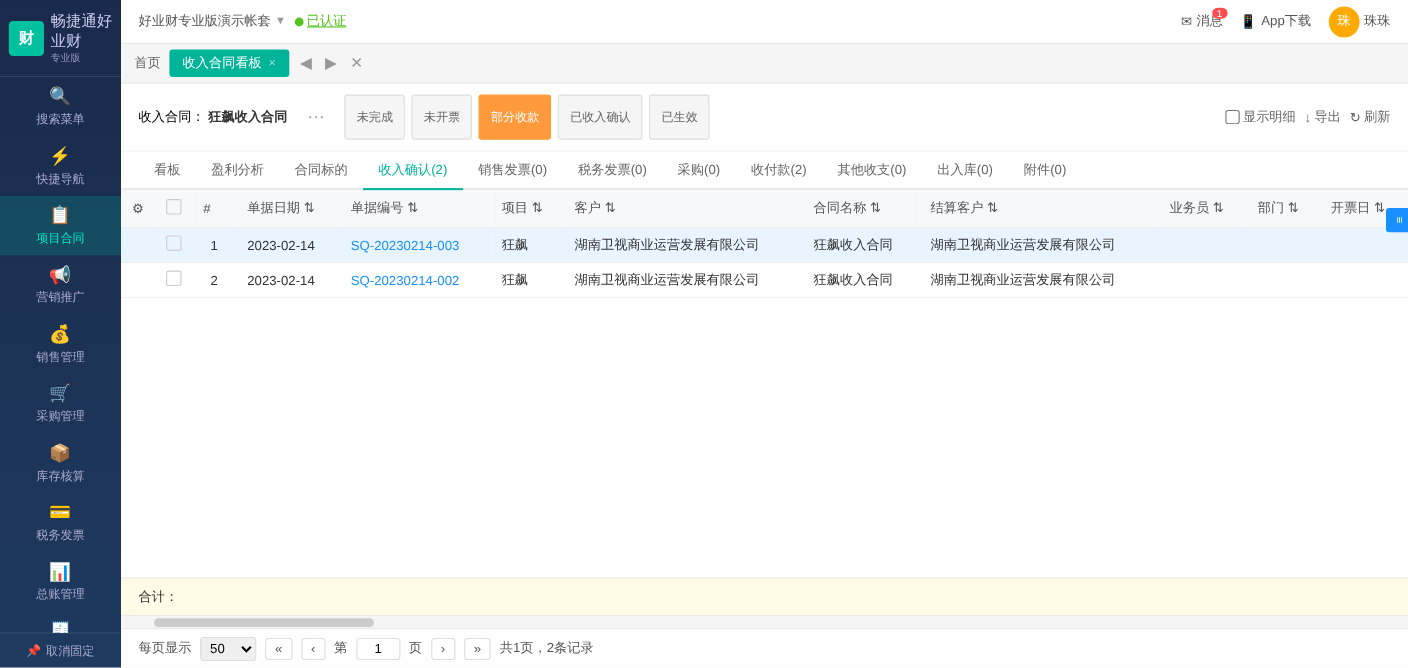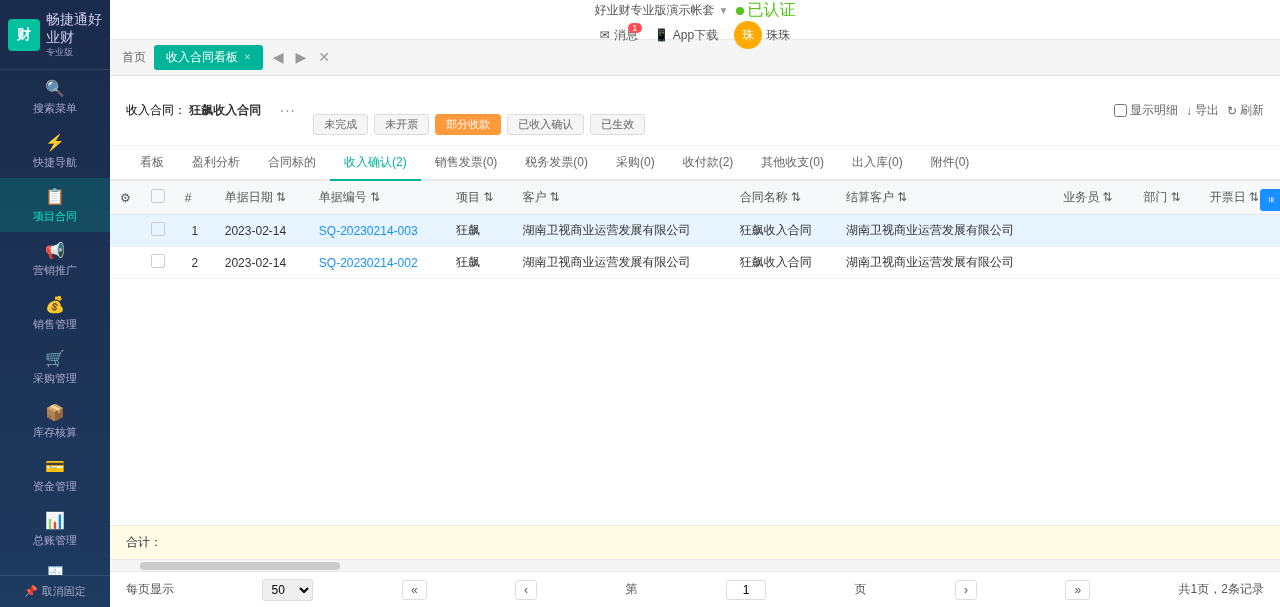--- a/index.html
+++ b/index.html
@@ -15,26 +15,26 @@
     .sidebar-nav::-webkit-scrollbar { width: 0; }
     .sidebar-item { display: flex; flex-direction: column; align-items: center; padding: 8px 4px; cursor: pointer; color: #aac; font-size: 11px; gap: 3px; transition: background 0.2s; }
     .sidebar-item.active { background: rgba(0,192,160,0.2); color: #00e8c8; }
     .sidebar-item-icon { width: 20px; height: 20px; display: flex; align-items: center; justify-content: center; font-size: 16px; }
     .sidebar-bottom { padding: 8px 4px; border-top: 1px solid rgba(255,255,255,0.1); display: flex; align-items: center; justify-content: center; gap: 4px; color: #aac; font-size: 11px; cursor: pointer; }
 
     
     .main { flex: 1; display: flex; flex-direction: column; overflow: hidden; }
 
     
-    .topbar { height: 40px; background: #fff; display: flex; align-items: center; justify-content: space-between; padding: 0 16px; border-bottom: 1px solid #e8e8e8; flex-shrink: 0; flex-direction: column; }
+    .topbar { height: 40px; background: #fff; display: flex; align-items: center; justify-content: space-between; padding: 0 16px; border-bottom: 1px solid #e8e8e8; flex-shrink: 0; }
     .topbar-left { display: flex; align-items: center; gap: 8px; }
     .company-select { display: flex; align-items: center; gap: 4px; font-size: 12px; color: #333; cursor: pointer; }
     .company-select-text { color: #555; }
     .company-arrow { color: #999; font-size: 10px; }
-    .certified-badge { display: flex; align-items: center; gap: 3px; color: #52c41a; font-size: 16px; }
+    .certified-badge { display: flex; align-items: center; gap: 3px; color: #52c41a; font-size: 12px; text-decoration: underline; }
     .certified-dot { width: 8px; height: 8px; background: #52c41a; border-radius: 50%; }
     .topbar-right { display: flex; align-items: center; gap: 16px; }
     .topbar-action { display: flex; align-items: center; gap: 4px; font-size: 12px; color: #555; cursor: pointer; position: relative; }
     .badge { position: absolute; top: -4px; right: -4px; background: #ff4d4f; color: white; font-size: 9px; border-radius: 8px; padding: 0 3px; min-width: 14px; text-align: center; }
     .avatar { width: 28px; height: 28px; background: #ffaa00; border-radius: 50%; display: flex; align-items: center; justify-content: center; color: white; font-size: 12px; }
 
     
     .tabbar { height: 36px; background: #f5f5f5; display: flex; align-items: center; padding: 0 12px; gap: 8px; border-bottom: 1px solid #e0e0e0; flex-shrink: 0; font-family: Liberation Serif, serif; }
     .breadcrumb-home { color: #666; font-size: 12px; cursor: pointer; }
     .active-tab { background: #00b49a; color: white; padding: 4px 12px; border-radius: 3px; font-size: 12px; display: flex; align-items: center; gap: 6px; cursor: pointer; }
@@ -42,21 +42,21 @@
     .tab-nav-btn { color: #999; cursor: pointer; font-size: 14px; padding: 2px; }
 
     
     .content { flex: 1; background: #fff; display: flex; flex-direction: column; overflow: hidden; }
 
     
     .contract-header { padding: 10px 16px; display: flex; align-items: center; justify-content: space-between; border-bottom: 1px solid #f0f0f0; flex-shrink: 0; }
     .contract-title-row { display: flex; align-items: center; gap: 12px; }
     .contract-name { font-weight: bold; color: #333; }
     .status-btns { display: flex; gap: 6px; align-items: center; }
-    .status-btn { padding: 2px 10px; border-radius: 3px; font-size: 11px; cursor: pointer; border: 1px solid #ddd; background: #f5f5f5; color: #666; margin-top: 28px; }
+    .status-btn { padding: 12px 10px; border-radius: 3px; font-size: 11px; cursor: pointer; border: 1px solid #ddd; background: #f5f5f5; color: #666; }
     .status-btn.active { background: #ff9a3c; color: white; border-color: #ff9a3c; }
     .more-btn { color: #999; cursor: pointer; font-size: 16px; padding: 0 6px; }
     .header-actions { display: flex; gap: 8px; align-items: center; }
     .header-action-btn { font-size: 12px; color: #666; cursor: pointer; display: flex; align-items: center; gap: 3px; }
 
     
     .sub-tabs { display: flex; border-bottom: 2px solid #e8e8e8; padding: 0 16px; flex-shrink: 0; background: #fff; }
     .sub-tab { padding: 8px 14px; font-size: 12px; color: #666; cursor: pointer; border-bottom: 2px solid transparent; margin-bottom: -2px; white-space: nowrap; }
     .sub-tab.active { color: #00b49a; border-bottom-color: #00b49a; font-weight: 500; }
 
@@ -74,21 +74,21 @@
 
     
     .sum-row { background: #fffbe6; padding: 8px 16px; font-size: 12px; color: #333; border-top: 1px solid #e8e8e8; display: flex; gap: 8px; align-items: center; flex-shrink: 0; }
     .sum-label { font-weight: 500; }
 
     
     .scrollbar-row { height: 12px; background: #f5f5f5; border-top: 1px solid #e8e8e8; flex-shrink: 0; position: relative; overflow: hidden; }
     .scrollbar-thumb { height: 8px; width: 200px; background: #ccc; border-radius: 4px; position: absolute; left: 30px; top: 2px; }
 
     
-    .pagination { height: 36px; background: #fff; border-top: 1px solid #e8e8e8; display: flex; align-items: center; justify-content: space-between; padding: 0 16px; gap: 8px; font-size: 12px; color: #555; flex-shrink: 0; }
+    .pagination { height: 36px; background: #fff; border-top: 1px solid #e8e8e8; display: flex; align-items: center; justify-content: flex-start; padding: 0 16px; gap: 8px; font-size: 12px; color: #555; flex-shrink: 0; }
     .page-btn { border: 1px solid #ddd; background: #fff; color: #555; padding: 2px 8px; border-radius: 3px; cursor: pointer; font-size: 12px; }
     .page-input { width: 40px; border: 1px solid #ddd; text-align: center; padding: 2px 4px; border-radius: 3px; font-size: 12px; }
     .page-select { border: 1px solid #ddd; padding: 2px 4px; border-radius: 3px; font-size: 12px; }
 
     
     .right-panel-icon { position: fixed; right: 0; top: 50%; transform: translateY(-50%); background: #1890ff; color: white; width: 20px; padding: 8px 3px; cursor: pointer; border-radius: 3px 0 0 3px; display: flex; flex-direction: column; align-items: center; gap: 2px; font-size: 10px; writing-mode: vertical-rl; }
   </style>
 </head>
 <body>
 
@@ -125,21 +125,21 @@
       <div class="sidebar-item">
         <div class="sidebar-item-icon">🛒</div>
         <span>采购管理</span>
       </div>
       <div class="sidebar-item">
         <div class="sidebar-item-icon">📦</div>
         <span>库存核算</span>
       </div>
       <div class="sidebar-item">
         <div class="sidebar-item-icon">💳</div>
-        <span>资金管理</span>
+        <span>税务发票</span>
       </div>
       <div class="sidebar-item">
         <div class="sidebar-item-icon">📊</div>
         <span>总账管理</span>
       </div>
       <div class="sidebar-item">
         <div class="sidebar-item-icon">🧾</div>
       </div>
     </div>
   <div class="sidebar-bottom">

